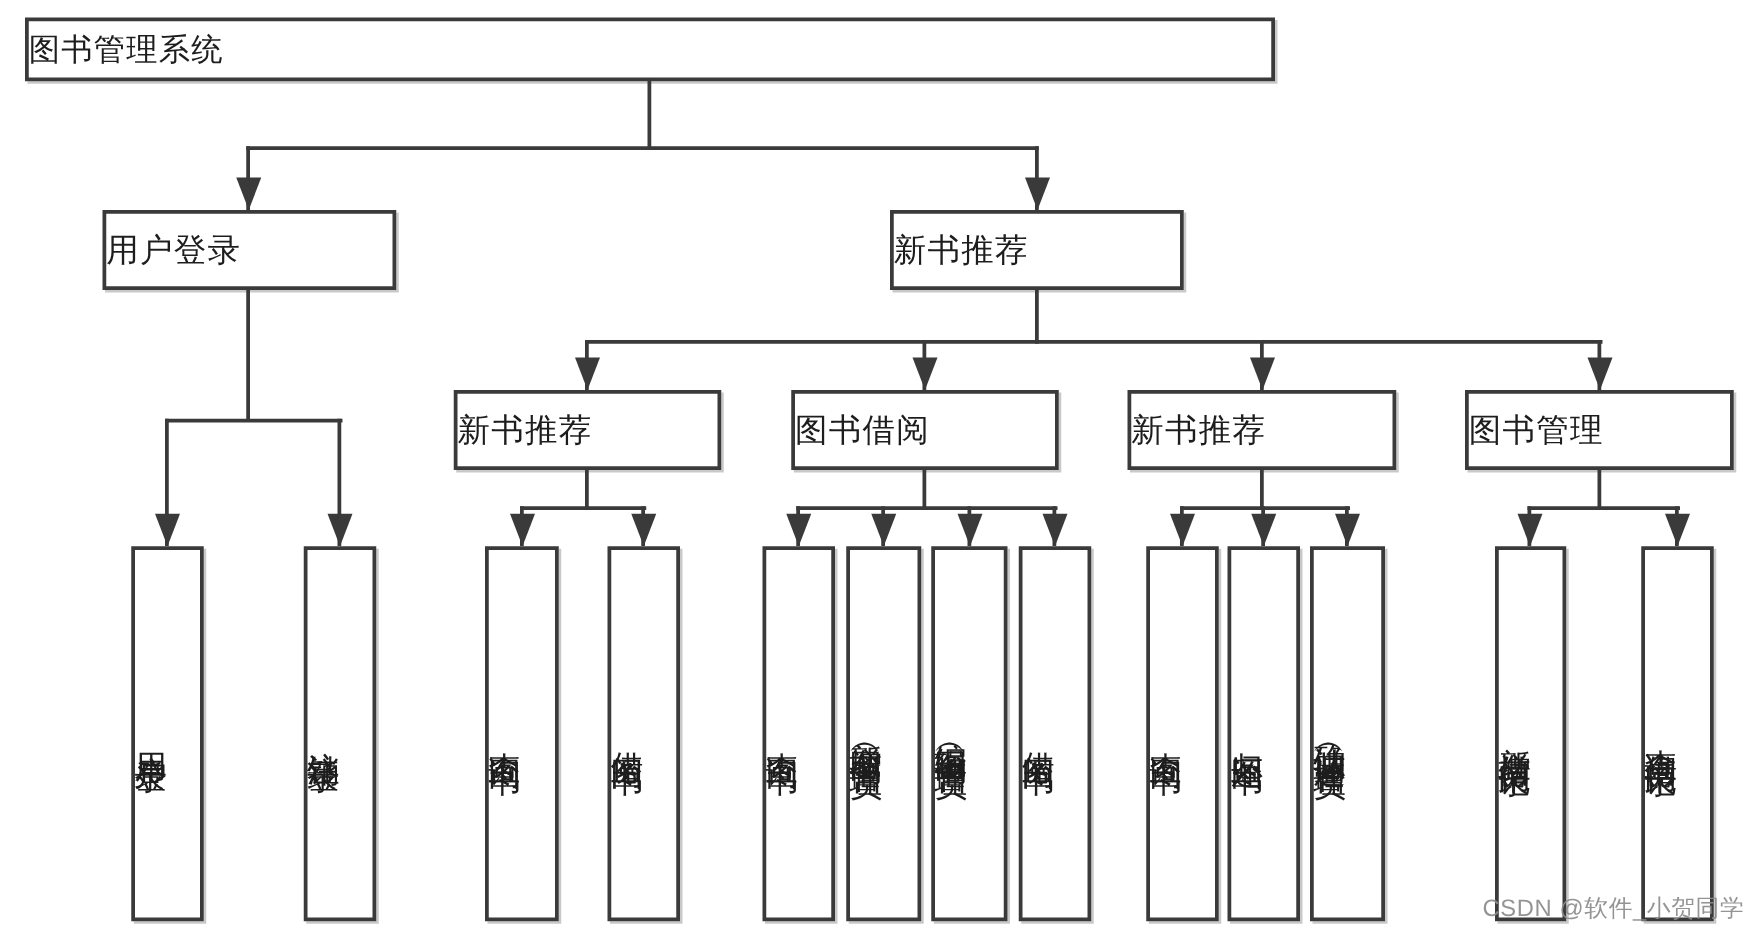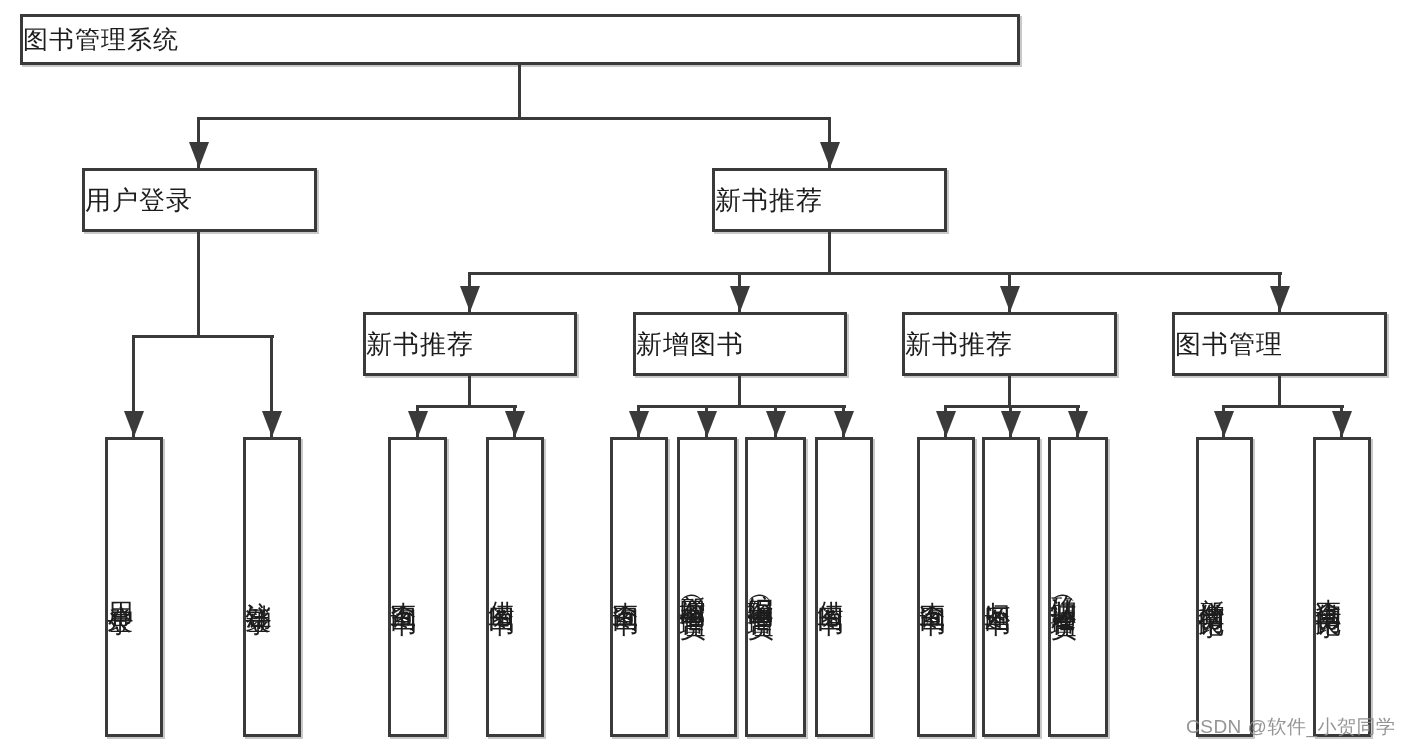--- a/index.html
+++ b/index.html
@@ -65,21 +65,21 @@
   <div class="a" style="left:730px;top:286px"></div>
   <div class="v" style="left:1008px;top:272px;height:40px"></div>
   <div class="a" style="left:1000px;top:286px"></div>
   <div class="v" style="left:1278px;top:272px;height:40px"></div>
   <div class="a" style="left:1270px;top:286px"></div>
 
   <div class="box" style="left:363px;top:312px;width:214px;height:64px">
     <span>新书推荐</span>
   </div>
   <div class="box" style="left:633px;top:312px;width:214px;height:64px">
-    <span>新增图书</span>
+    <span>图书借阅</span>
   </div>
   <div class="box" style="left:902px;top:312px;width:215px;height:64px">
     <span>新书推荐</span>
   </div>
   <div class="box" style="left:1172px;top:312px;width:215px;height:64px">
     <span>图书管理</span>
   </div>
 
   <div class="v" style="left:197px;top:232px;height:105px"></div>
   <div class="h" style="left:132px;top:335px;width:142px"></div>

